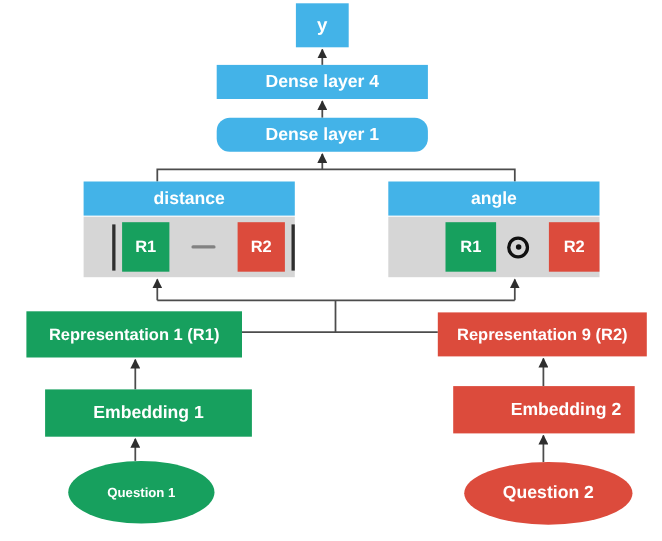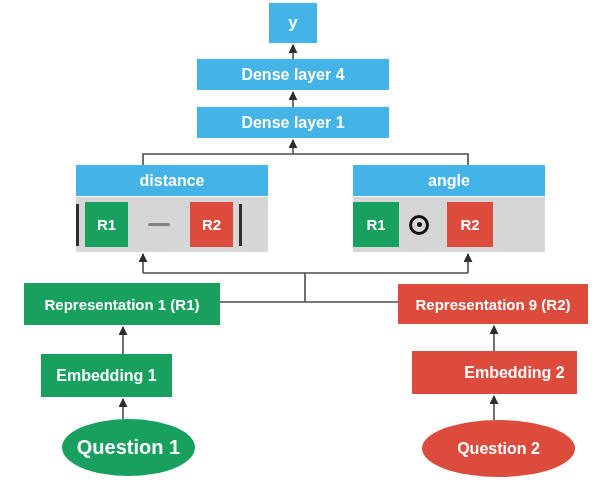--- a/index.html
+++ b/index.html
@@ -12,46 +12,46 @@
   .node {
     position:absolute; display:flex; align-items:center; justify-content:center;
     text-align:center; box-sizing:border-box;
   }
   .blue  { background:var(--blue,  #43b3e8); }
   .green { background:var(--green, #17a05e); }
   .red   { background:var(--red,   #dc4b3c); }
 
   #n-y      { left:269px; top:3px;   width:48px;  height:40px; font-size:17px; }
   #n-dense2 { left:197px; top:59px;  width:192px; height:31px; font-size:16px; }
-  #n-dense1 { left:197px; top:107px; width:192px; height:31px; font-size:16px; }
+  #n-dense1 { left:197px; top:107px; width:192px; height:31px; font-size:16px;border-radius:12px; }
 
   .group { position:absolute; width:192px; }
   #g-distance { left:76px;  top:165px; }
   #g-angle    { left:353px; top:165px; }
   .group-header { height:31px; font-size:16px; display:flex; align-items:center; justify-content:center; }
   .group-body {
     height:55px; margin-top:1px; background:var(--panel_gray,#d6d6d6);
-    display:flex; align-items:center; justify-content:flex-start;
+    display:flex; align-items:center; justify-content:flex-end;
   }
   #g-distance .group-body { gap:6px; }
   .chip { width:43px; height:45px; display:flex; align-items:center; justify-content:center; font-size:15px; }
   #g-angle .chip { width:46px; }
   .abs-bar { width:3px; height:42px; background:#2e2e2e; }
   .minus { width:22px; height:3px; background:#828282; border-radius:2px; margin:0 14px; }
   .odot {
     width:14px; height:14px; border:3.5px solid #111111; border-radius:50%;
     display:flex; align-items:center; justify-content:center; margin:0 18px 0 10px;
   }
   .odot-dot { width:5px; height:5px; background:#111111; border-radius:50%; }
 
   #n-rep1 { left:24px;  top:283px; width:196px; height:42px; font-size:15px; }
   #n-rep2 { left:398px; top:284px; width:190px; height:40px; font-size:15px; }
-  #n-emb1 { left:41px;  top:354px; width:131px; height:43px; font-size:16px; }
+  #n-emb1 { left:41px;  top:354px; width:188px; height:43px; font-size:16px; }
   #n-emb2 { left:412px; top:351px; width:165px; height:43px; font-size:16px;padding-left:40px; }
-  #n-q1   { left:62px;  top:419px; width:133px; height:57px; border-radius:50%; font-size:20px; }
+  #n-q1   { left:62px;  top:419px; width:133px; height:57px; border-radius:50%; font-size:12px; }
   #n-q2   { left:422px; top:420px; width:153px; height:57px; border-radius:50%; font-size:16px; }
 </style>
 </head>
 <body>
 
 <div class="canvas">
 
   <svg class="wires" width="602" height="492" viewBox="0 0 602 492">
     <defs>
       <marker id="arw" viewBox="0 0 10 10" refX="9" refY="5" markerUnits="userSpaceOnUse" markerWidth="9" markerHeight="9" orient="auto">

